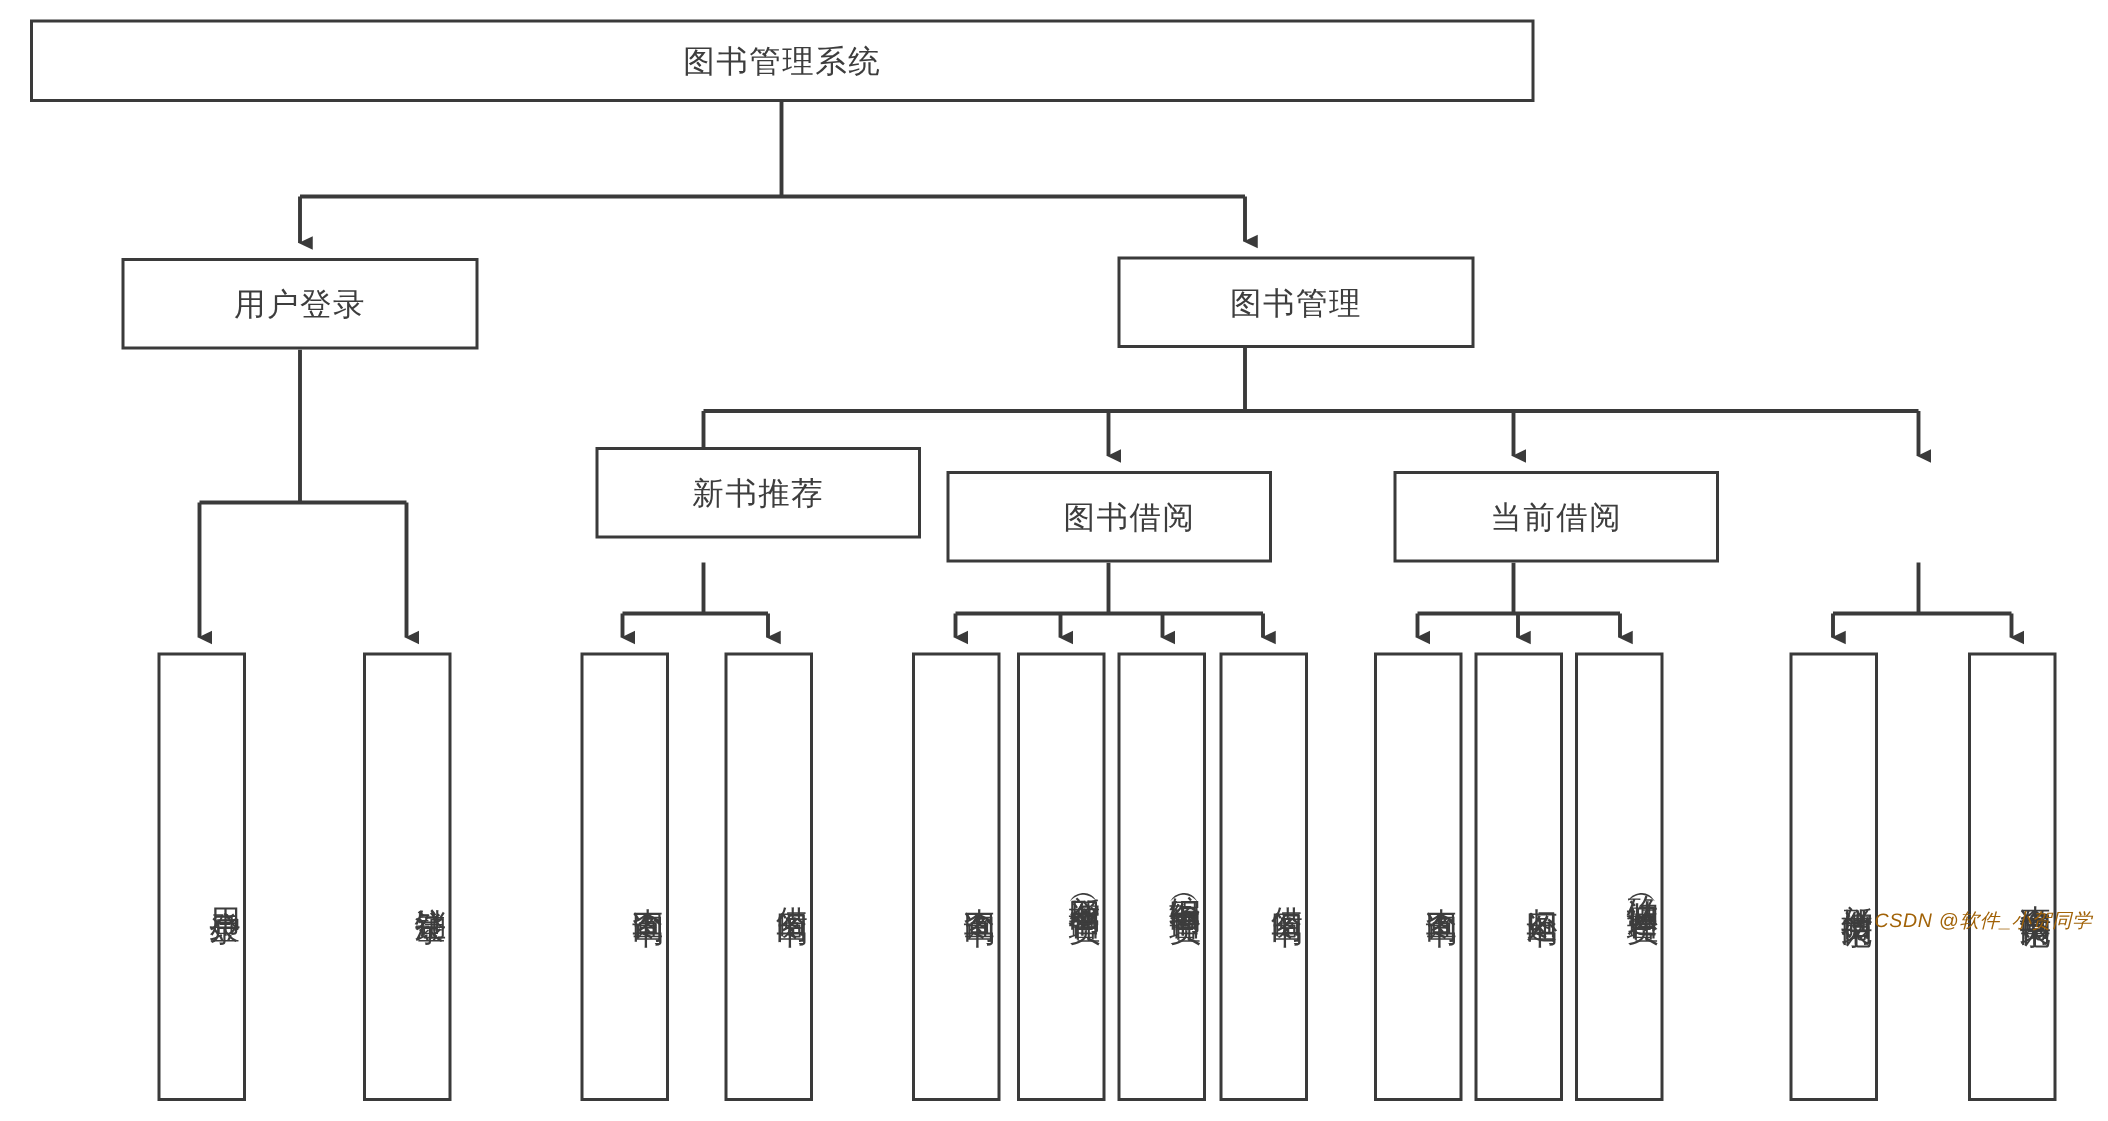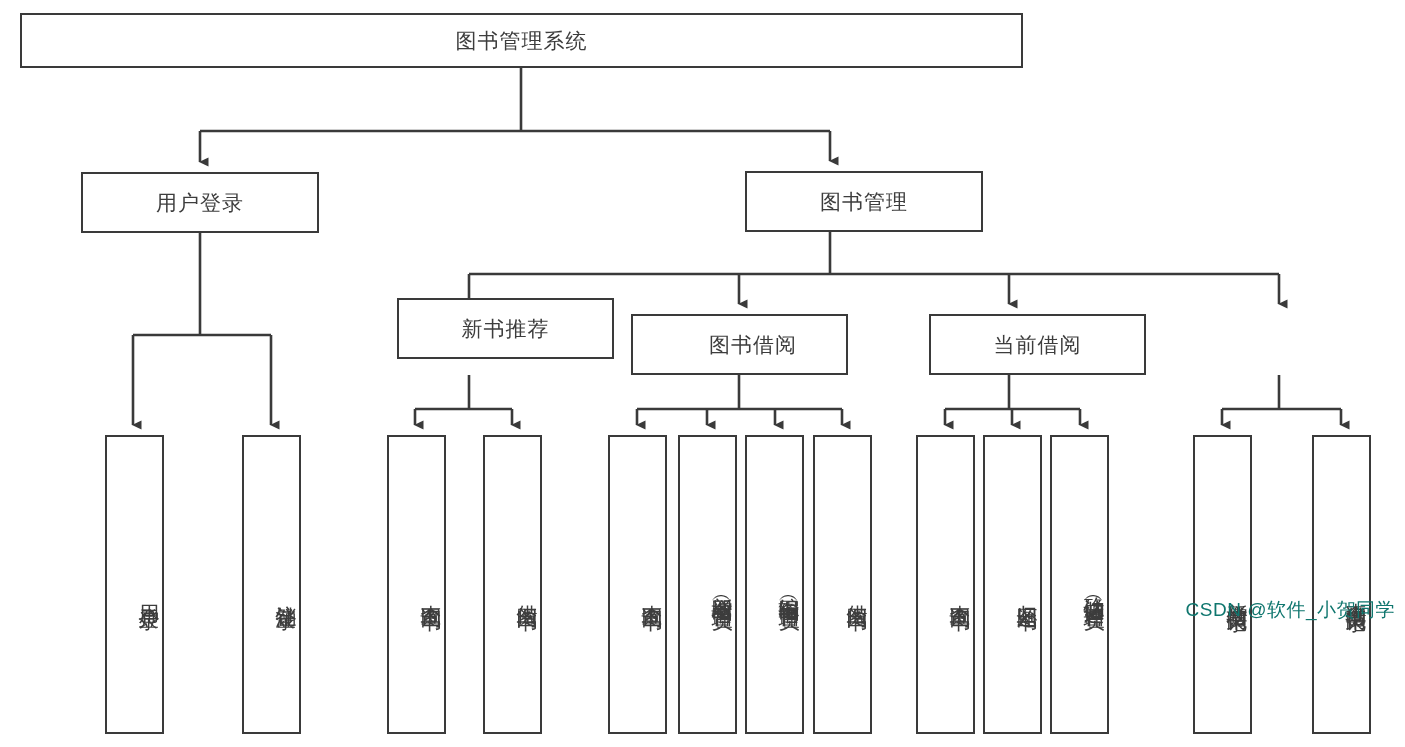--- a/index.html
+++ b/index.html
@@ -12,22 +12,22 @@
         border:2.5px solid #3a3a3a;background:#ffffff;
         display:flex;align-items:center;justify-content:center;
         color:#3d3d3d;}
   .node.h{font-size:21px;letter-spacing:1px;}
   .node.v{writing-mode:vertical-rl;text-orientation:upright;
           font-size:21px;line-height:1.28;letter-spacing:2px;
           align-items:flex-start;justify-content:center;padding-top:14px;
           white-space:nowrap;}
   .node.v.tall{padding-top:8px;}
   .watermark{position:absolute;right:10px;bottom:6px;
-             font-size:19px;color:#0f766e;letter-spacing:.5px;
-             pointer-events:none;}
+             font-size:13px;color:#a16207;letter-spacing:.5px;
+             pointer-events:none;font-style:italic;}
 </style>
 </head>
 <body>
 
 <div id="diagram">
 
   <svg class="lines" viewBox="0 0 1405 747" xmlns="http://www.w3.org/2000/svg">
     <defs>
       <marker id="ah" markerWidth="10" markerHeight="10" refX="5" refY="8.5" orient="auto" markerUnits="userSpaceOnUse">
         <path d="M0.5,0 L9.5,0 L5,9.5 Z" fill="#3a3a3a"></path>

